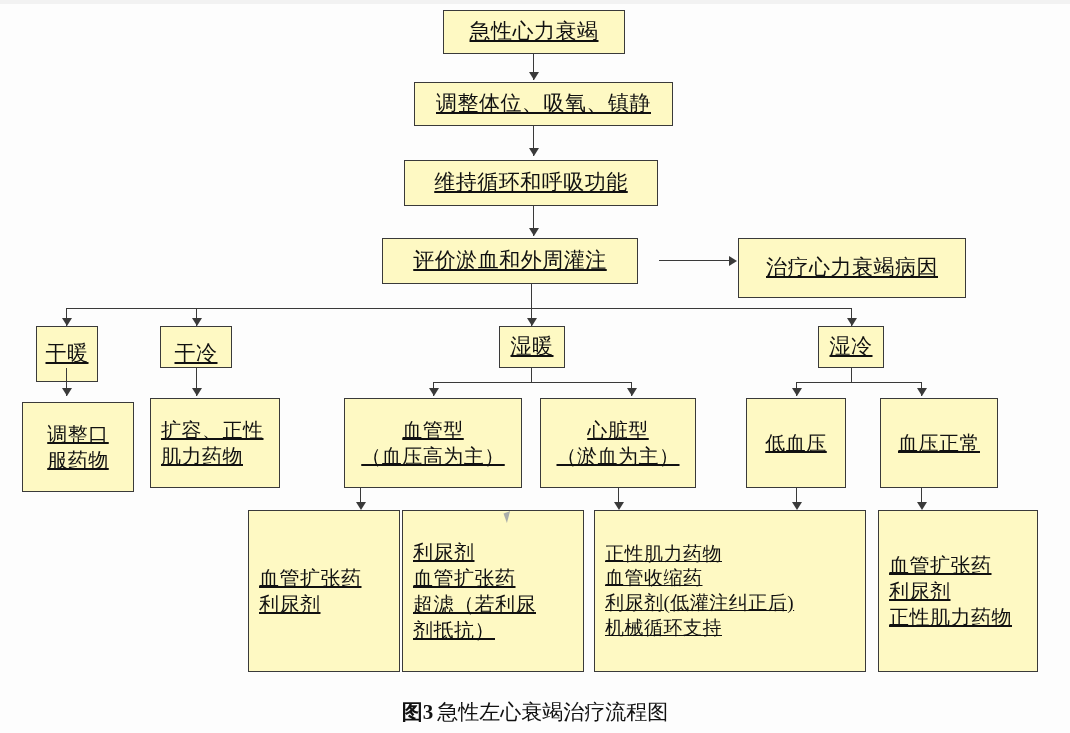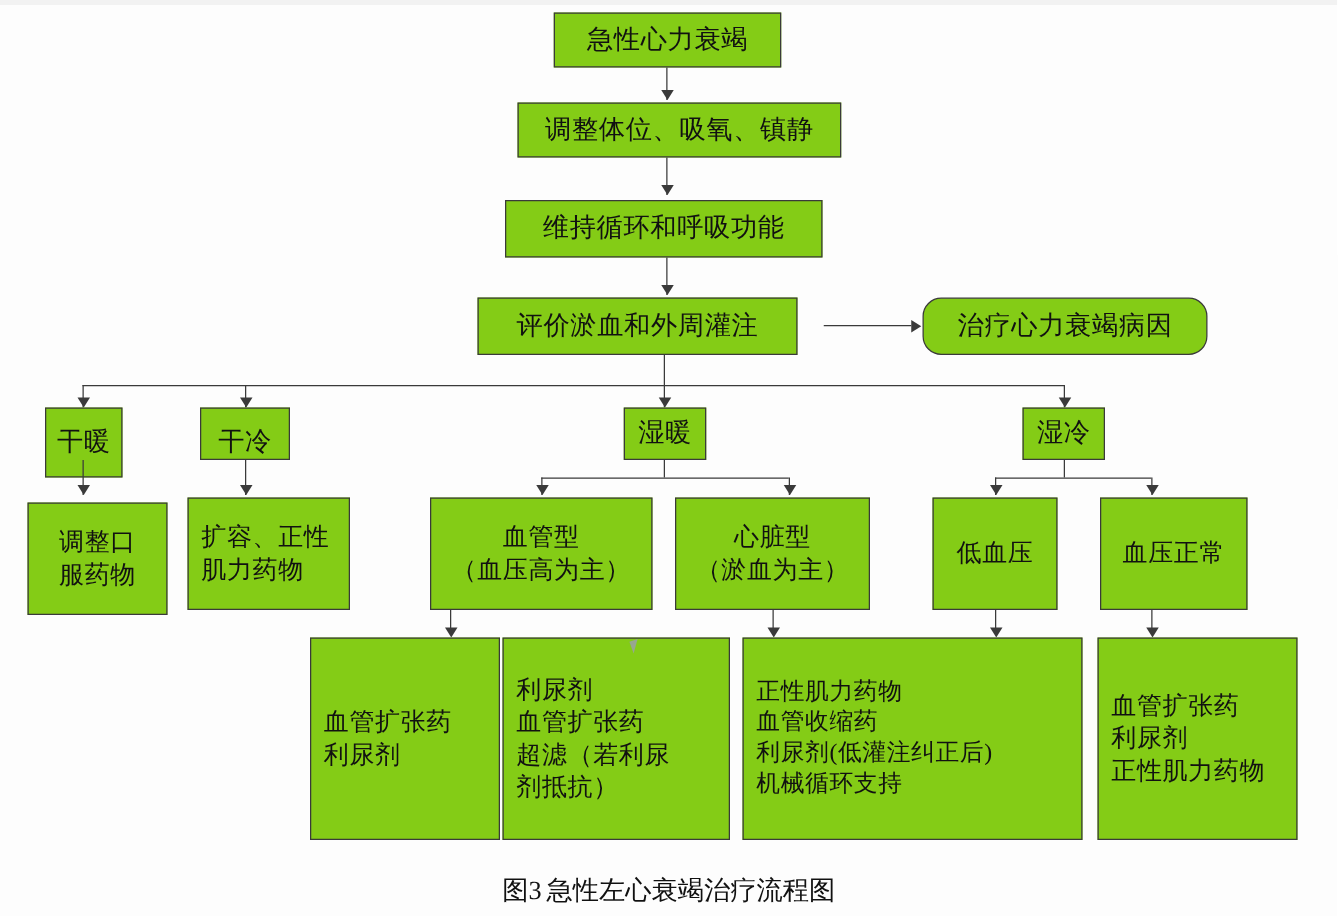--- a/index.html
+++ b/index.html
@@ -11,30 +11,31 @@
     position: relative;
     width: 1070px;
     height: 733px;
     background: #fdfdfd;
     font-family: "Liberation Serif", "DejaVu Serif", serif;
     overflow: hidden;
   }
   .node {
     position: absolute;
     border: 1px solid #3a3a3a;
-    background: #84cc16;
+    background: #fef9c3;
     box-sizing: border-box;
     display: flex;
     flex-direction: column;
     align-items: center;
     justify-content: center;
     color: #111111;
     line-height: 1.30;
     text-align: center;
     letter-spacing: 0.5px;
+    text-decoration: underline;
   }
   .node .ln { display: block; white-space: nowrap; }
   .node.left-al {
     align-items: flex-start;
     text-align: left;
     padding-left: 10px;
   }
   .f20 { font-size: 21px; }
   .f19 { font-size: 20px; }
   .f18 { font-size: 19px; }
@@ -64,21 +65,21 @@
   #caption {
     position: absolute;
     left: 0;
     right: 0;
     top: 698px;
     text-align: center;
     font-size: 21px;
     color: #111111;
     font-family: "Liberation Serif", "DejaVu Serif", serif;
   }
-  #caption .cap-num { font-weight: normal; margin-right: 4px; }
+  #caption .cap-num { font-weight: bold; margin-right: 4px; }
 
   .cursor {
     position: absolute;
     width: 0; height: 0;
     border-left: 7px solid #9aa0a6;
     border-bottom: 10px solid transparent;
     transform: rotate(-20deg);
     opacity: 0.85;
   }
   .topstrip {
@@ -115,21 +116,21 @@
   <div class="edge v" style="left:533px; top:206px; height:30px;"></div>
   <div class="arrow-down" style="left:529px; top:228px;"></div>
 
   <div class="node f20" style="left:382px; top:238px; width:256px; height:46px;text-align:center;">
     <span class="ln">评价淤血和外周灌注</span>
   </div>
 
   <div class="edge h" style="left:659px; top:260px; width:70px;"></div>
   <div class="arrow-right" style="left:729px; top:256px;"></div>
 
-  <div class="node f20" style="left:738px; top:238px; width:228px; height:46px;border-radius:15px;">
+  <div class="node f20" style="left:738px; top:238px; width:228px; height:60px;">
     <span class="ln">治疗心力衰竭病因</span>
   </div>
 
   <div class="edge v" style="left:531px; top:284px; height:24px;"></div>
   <div class="edge h" style="left:66px; top:308px; width:786px;"></div>
 
   <div class="edge v" style="left:66px; top:308px; height:18px;"></div>
   <div class="arrow-down" style="left:62px; top:318px;"></div>
 
   <div class="edge v" style="left:196px; top:308px; height:18px;"></div>

